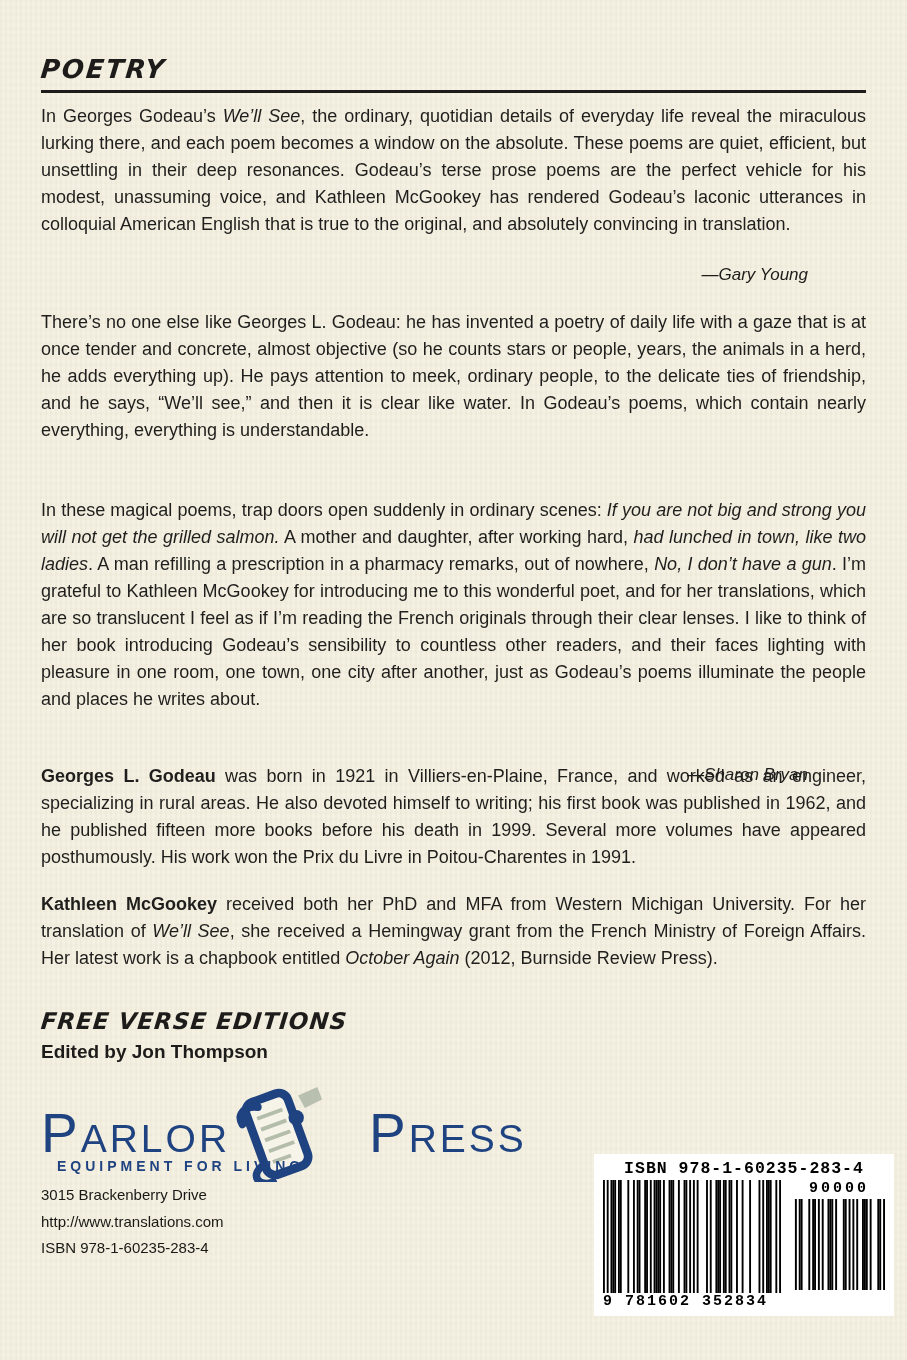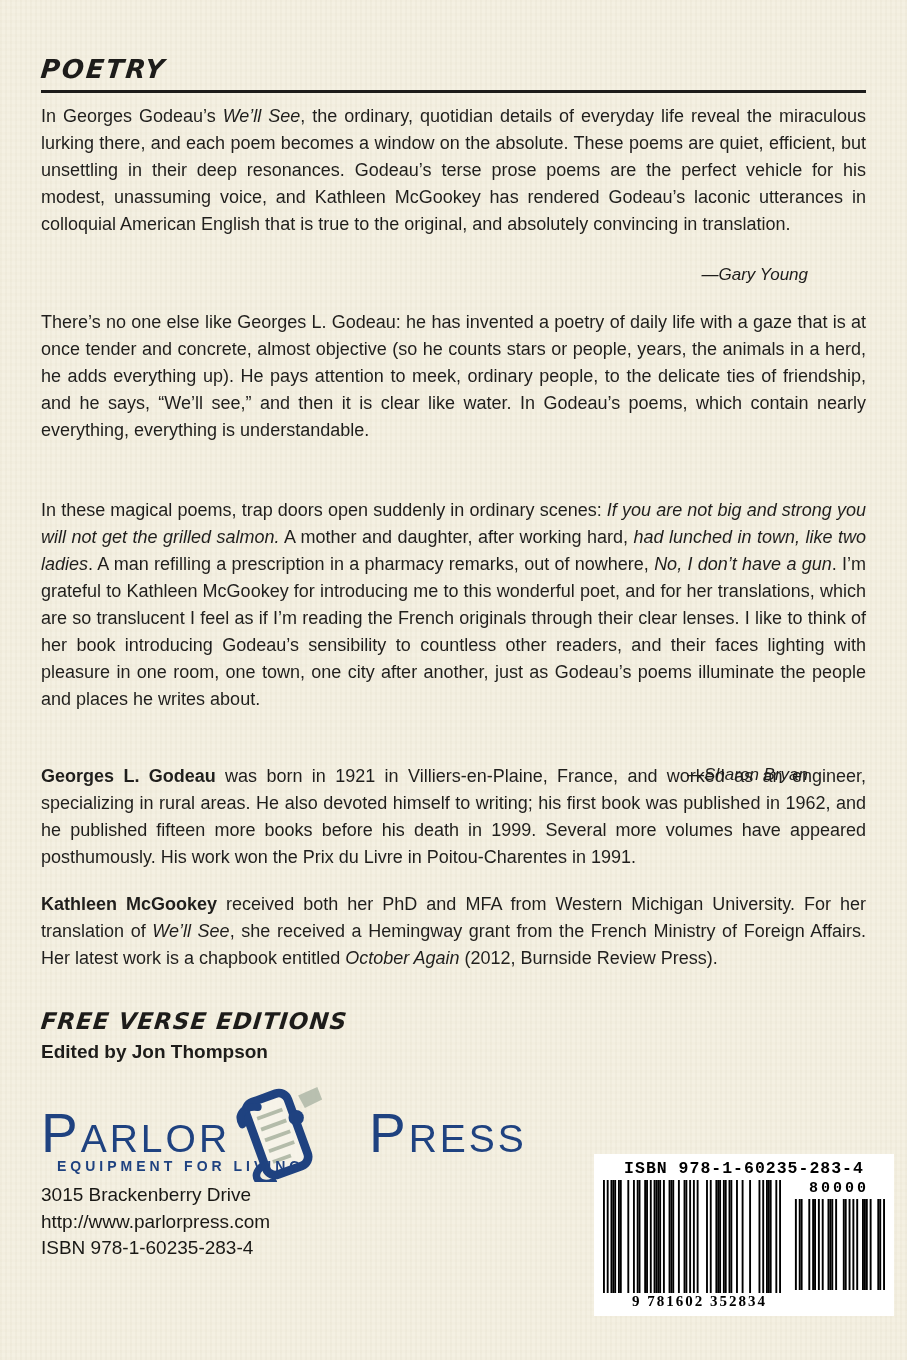--- a/index.html
+++ b/index.html
@@ -63,21 +63,21 @@
   .logo-word.parlor{position:absolute;left:0;top:20px;}
   .logo-word.press{position:absolute;left:300px;top:20px;margin-left:28px;}
   .logo-glyph{position:absolute;left:188px;top:0;width:96px;height:96px;}
   .logo-tagline{
     position:absolute;left:16px;top:72px;
     color:#1f4280;
     font-size:14px;
     font-weight:bold;
     letter-spacing:4px;
   }
-  .address-block{top:1182px;font-size:19px;line-height:26.5px;color:#191815;}
+  .address-block{top:1182px;font-size:15px;line-height:26.5px;color:#191815;}
   .san{letter-spacing:0.38em;}
   .barcode-panel{
     left:594px;top:1154px;width:300px;height:162px;
     background:#ffffff;
     box-sizing:border-box;
     padding:5px 9px 4px 9px;
     display:flex;flex-direction:column;
   }
   .bc-isbn{
     font-family:"Liberation Mono", monospace;
@@ -85,28 +85,27 @@
     font-size:16.5px;
     letter-spacing:1px;
     text-align:center;
     white-space:nowrap;
     color:#000;
   }
   .bc-row{display:flex;flex:1;margin-top:2px;}
   .bc-main-col{width:178px;display:flex;flex-direction:column;}
   .bc-main-bars{flex:1;}
   .bc-digits{
-    font-family:Liberation Serif, serif;
+    font-family:Liberation Mono, monospace;
     font-weight:bold;
     font-size:15px;
     letter-spacing:2px;
     white-space:nowrap;
     height:19px;
     color:#000;
-    margin-left:29px;
   }
   .bc-supp-col{width:92px;margin-left:12px;display:flex;flex-direction:column;}
   .bc-price{
     font-family:"Liberation Mono", monospace;
     font-weight:bold;
     font-size:15px;
     letter-spacing:3px;
     text-align:center;
     height:19px;
     color:#000;
@@ -154,21 +153,21 @@
         <path d="M30 22 c-14 -2 -22 8 -16 18" fill="none" stroke="#1f4280" stroke-width="8" stroke-linecap="round"></path>
         <path d="M34 84 c-12 10 -2 22 12 16" fill="none" stroke="#1f4280" stroke-width="8" stroke-linecap="round"></path>
       </svg>
     </span>
     <span class="logo-word press">Press</span>
     <span class="logo-tagline">EQUIPMENT FOR LIVING</span>
   </div>
 
   <div class="abs content-left address-block">
     <div>3015 Brackenberry Drive</div>
-    <div>http://www.parlorpress.com</div>
+    <div>http://www.translations.com</div>
     <div>ISBN 978-1-60235-283-4</div>
   </div>
 
   <div class="abs barcode-panel">
     <div class="bc-isbn">ISBN 978-1-60235-283-4</div>
     <div class="bc-row">
       <div class="bc-main-col">
         <div class="bc-main-bars">
             <svg viewBox="0 0 95 10" preserveAspectRatio="none" style="width: 100%; height: 100%; display: block;">
               <rect x="0" y="0" width="1" height="10" fill="#000"></rect>
@@ -216,21 +215,21 @@
               <rect x="87" y="0" width="1" height="10" fill="#000"></rect>
               <rect x="88" y="0" width="1" height="10" fill="#000"></rect>
               <rect x="89" y="0" width="1" height="10" fill="#000"></rect>
               <rect x="92" y="0" width="1" height="10" fill="#000"></rect>
               <rect x="94" y="0" width="1" height="10" fill="#000"></rect>
             </svg>
           </div>
         <div class="bc-digits">9 781602 352834</div>
       </div>
       <div class="bc-supp-col">
-        <div class="bc-price">80000</div>
+        <div class="bc-price">90000</div>
         <div class="bc-supp-bars">
             <svg viewBox="0 0 48 10" preserveAspectRatio="none" style="width: 100%; height: 100%; display: block;">
               <rect x="1" y="0" width="1" height="10" fill="#000"></rect>
               <rect x="3" y="0" width="1" height="10" fill="#000"></rect>
               <rect x="4" y="0" width="1" height="10" fill="#000"></rect>
               <rect x="8" y="0" width="1" height="10" fill="#000"></rect>
               <rect x="10" y="0" width="1" height="10" fill="#000"></rect>
               <rect x="11" y="0" width="1" height="10" fill="#000"></rect>
               <rect x="13" y="0" width="1" height="10" fill="#000"></rect>
               <rect x="15" y="0" width="1" height="10" fill="#000"></rect>

